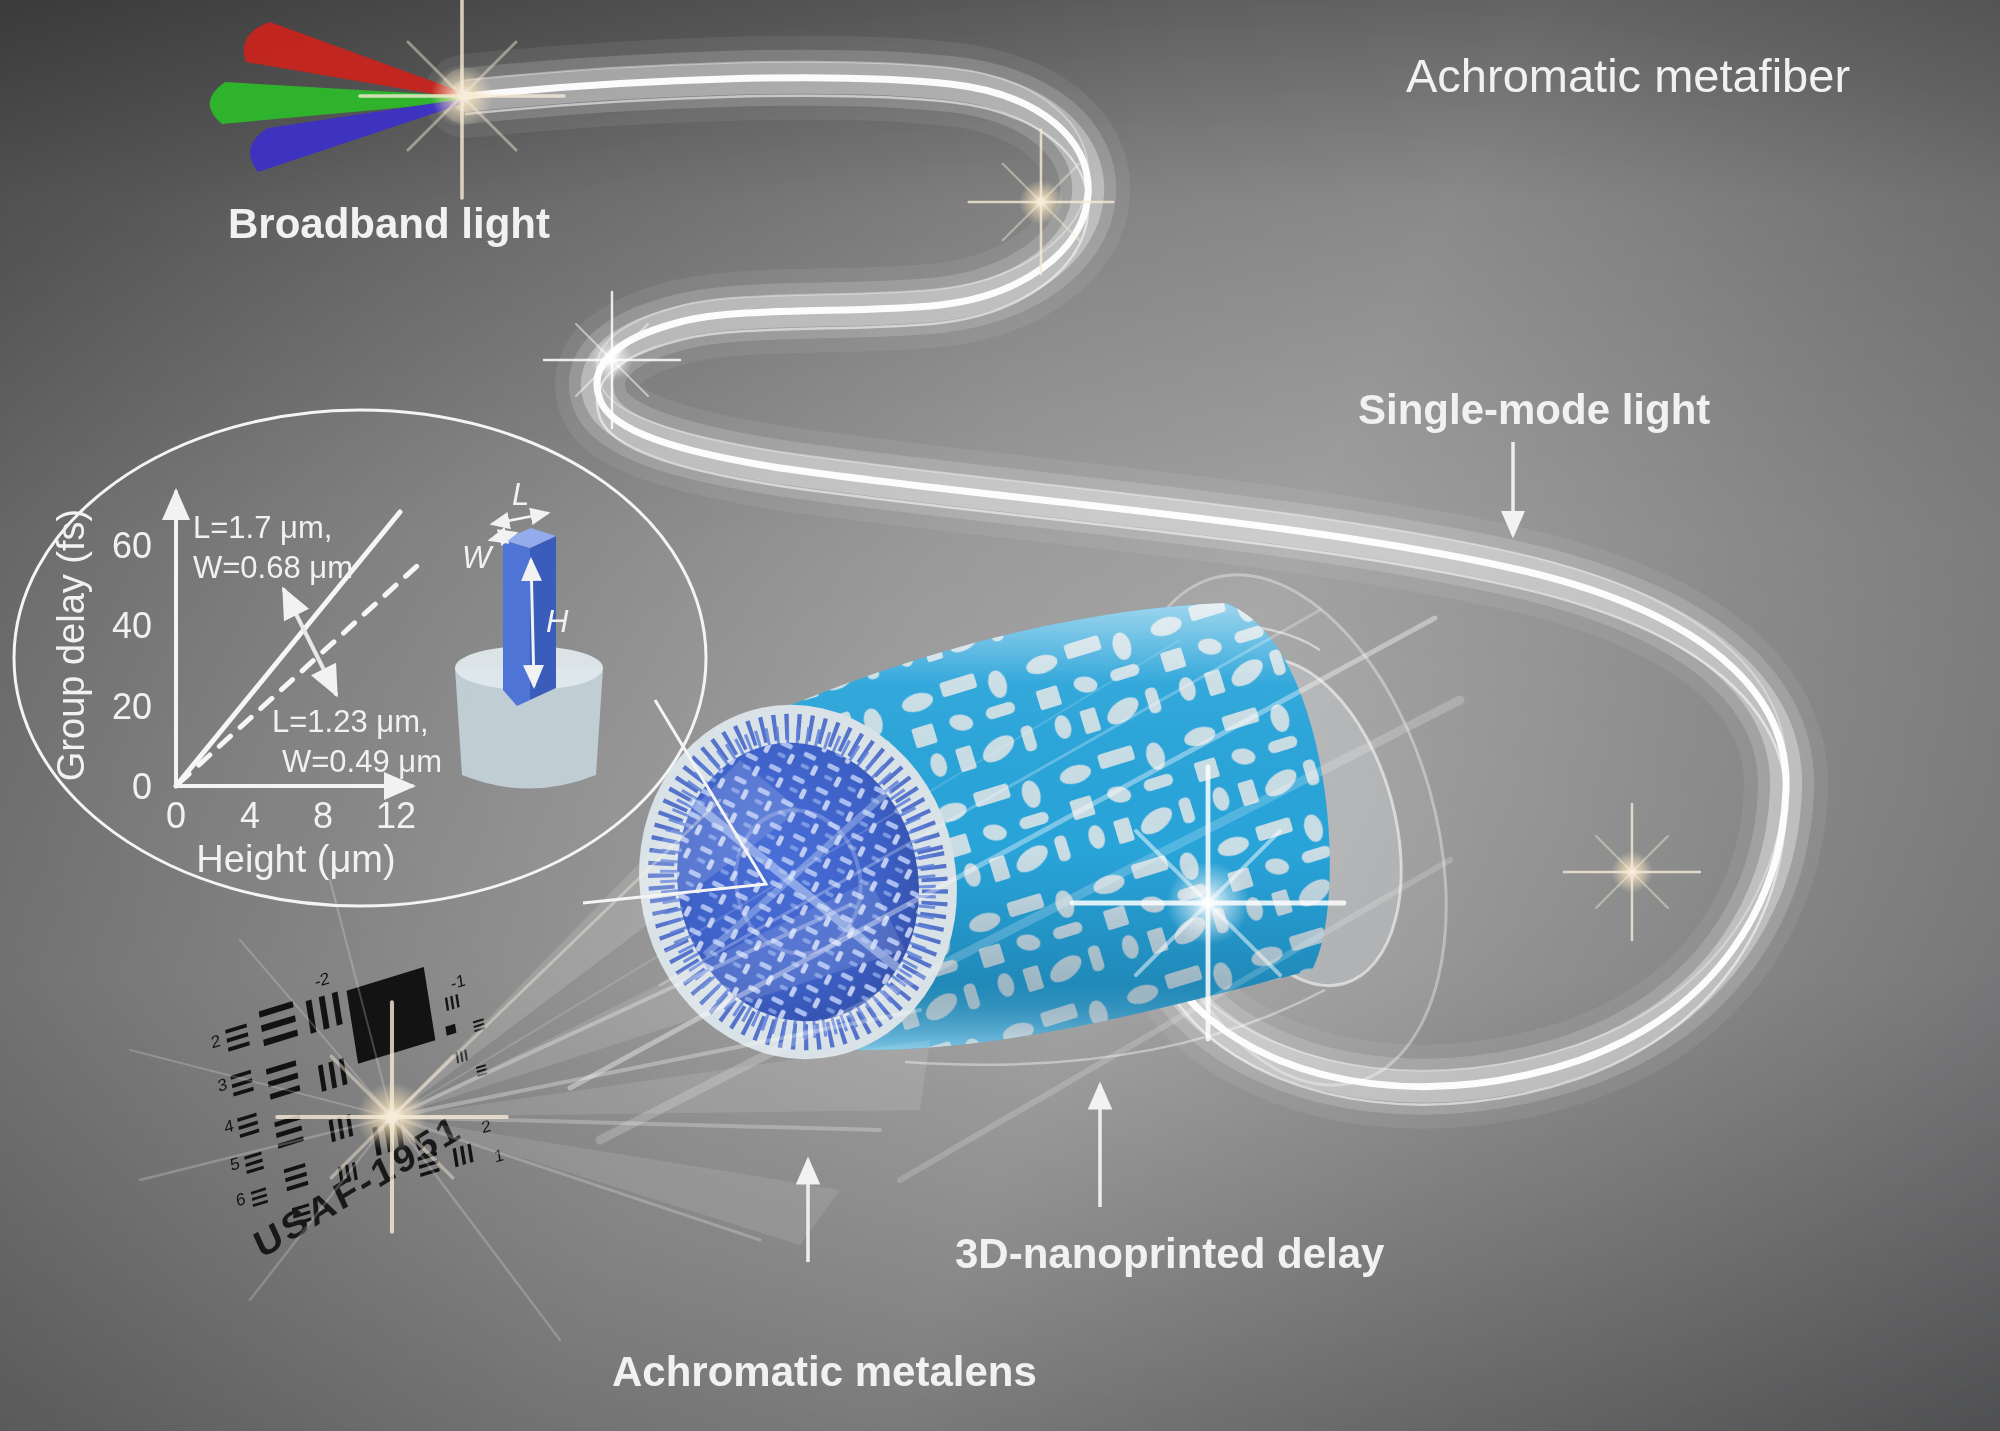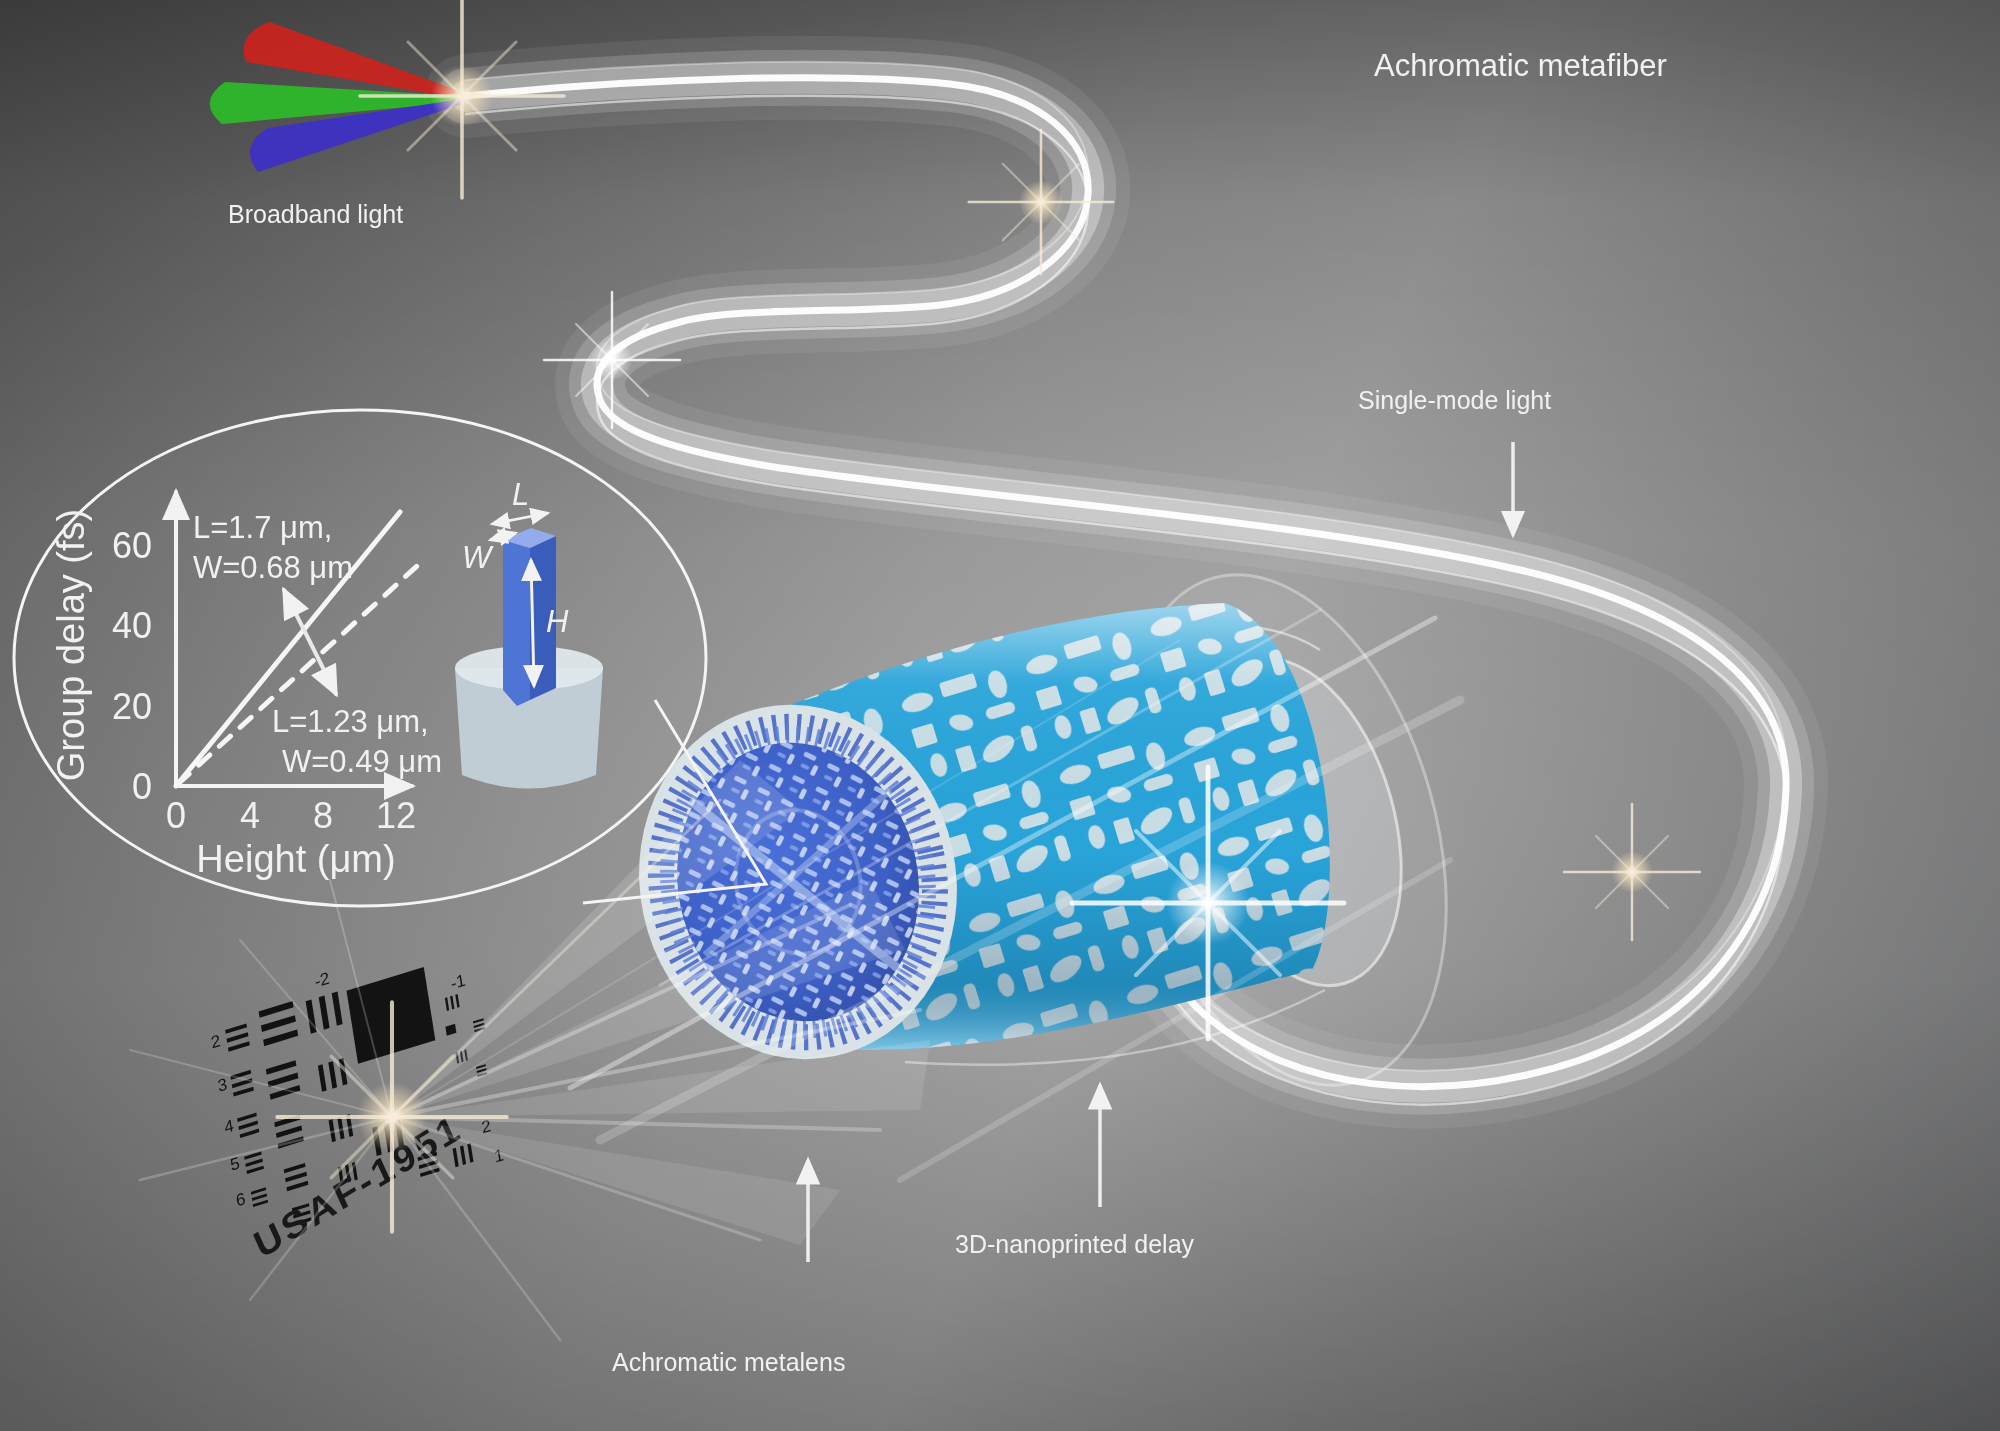--- a/index.html
+++ b/index.html
@@ -6,22 +6,22 @@
   .canvas{
     position:relative;width:2000px;height:1431px;overflow:hidden;
     font-family:"Liberation Sans",sans-serif;
     background:
       radial-gradient(130% 95% at 60% 58%, rgba(255,255,255,0.20) 0%, rgba(255,255,255,0.00) 62%),
       linear-gradient(180deg, rgba(0,0,0,0.32) 0%, rgba(0,0,0,0.10) 14%, rgba(0,0,0,0) 38%, rgba(0,0,0,0) 68%, rgba(0,0,0,0.22) 100%),
       linear-gradient(115deg,#565656 0%,#6e6e6e 20%,#8b8b8b 45%,#939393 58%,#7c7c7c 75%,#5f6062 100%);
   }
   svg.scene{position:absolute;left:0;top:0;}
   .lbl{position:absolute;color:#f1f1f1;white-space:nowrap;}
-  .lbl-title{font-size:31px;letter-spacing:0px;}
-  .lbl-med{font-size:25px;}
+  .lbl-title{font-size:47px;letter-spacing:0px;margin-left:32px;}
+  .lbl-med{font-size:42px;font-weight:bold;}
   text{font-family:"Liberation Sans",sans-serif;}
 </style>
 </head>
 <body>
 
 <div class="canvas">
 
 <svg class="scene" width="2000" height="1431" viewBox="0 0 2000 1431">
   <defs>
     <marker id="arrW" markerWidth="9" markerHeight="8" refX="7" refY="3.5" orient="auto-start-reverse" markerUnits="strokeWidth">

